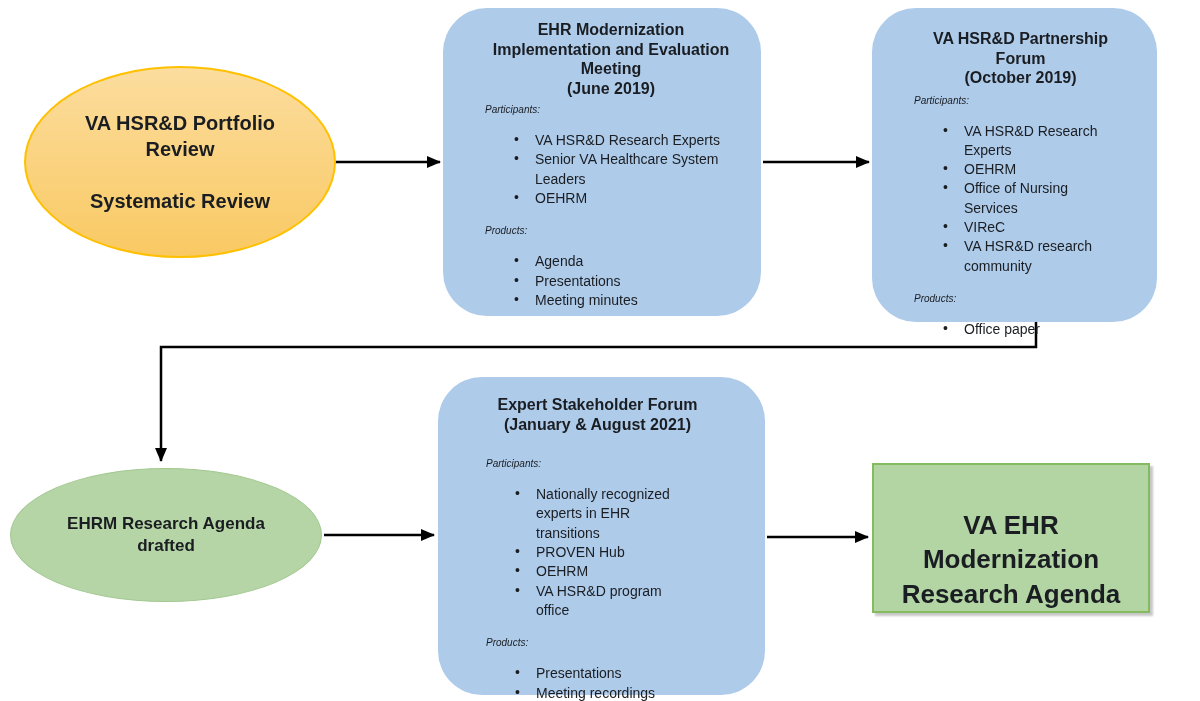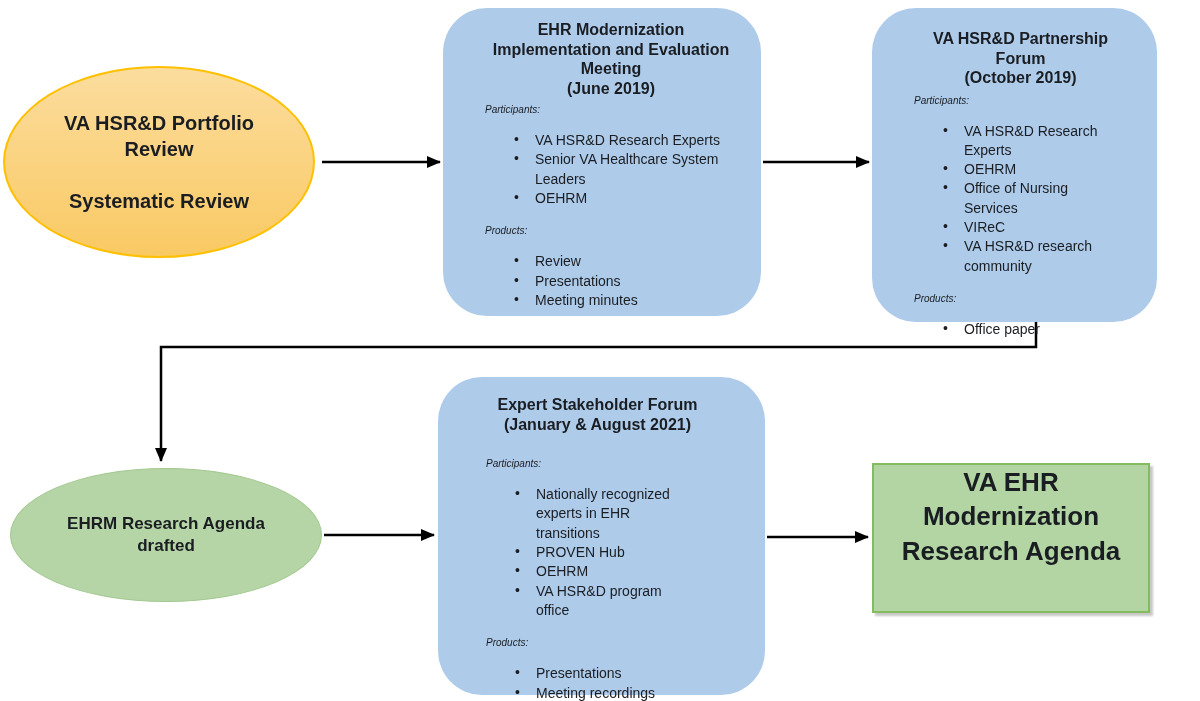--- a/index.html
+++ b/index.html
@@ -19,39 +19,39 @@
     position:relative;width:1200px;height:701px;background:#ffffff;
     font-family:"Liberation Sans","DejaVu Sans",sans-serif;
     color:var(--text-color);overflow:hidden;
   }
   .node{position:absolute;box-sizing:border-box;}
   .ellipse{
     border-radius:50%;display:flex;flex-direction:column;align-items:center;
     justify-content:center;text-align:center;font-weight:bold;
   }
   .orange-ellipse{
-    left:3px;top:66px;width:312px;height:192px;
+    left:24px;top:66px;width:312px;height:192px;
     background:linear-gradient(180deg,var(--orange-fill-top) 0%,var(--orange-fill-bottom) 100%);
     border:2px solid var(--orange-border);
     font-size:20px;line-height:1.3;gap:26px;
   }
   .orange-ellipse .t{max-width:240px;}
   .green-ellipse{
     left:10px;top:468px;width:312px;height:134px;
     background:var(--green-ellipse-fill);
     border:1px solid var(--green-ellipse-border);
     font-size:17px;line-height:1.3;
   }
   .green-ellipse .t{max-width:250px;}
   .green-rect{
     left:872px;top:463px;width:278px;height:150px;
     background:var(--green-rect-fill);
     border:2px solid var(--green-rect-border);
     box-shadow:3px 3px 2px rgba(0,0,0,0.22);
-    display:flex;align-items:flex-start;justify-content:center;text-align:center;
+    display:flex;align-items:flex-end;justify-content:center;text-align:center;
     font-weight:bold;font-size:26px;line-height:1.32;
   }
   .green-rect .t{max-width:248px;}
   .blue-box{
     background:var(--blue-box-fill);
     border-radius:44px;
   }
   .b1{left:443px;top:8px;width:318px;height:308px;padding:12px 24px 0 42px;}
   .b2{left:872px;top:8px;width:285px;height:314px;padding:21px 30px 0 42px;}
   .b3{left:438px;top:377px;width:327px;height:318px;padding:18px 56px 0 48px;}
@@ -105,21 +105,21 @@
       <span>(June 2019)</span>
     </div>
     <div class="section participants-label">Participants:</div>
     <ul class="blist">
       <li>VA HSR&amp;D  Research Experts</li>
       <li>Senior VA Healthcare System Leaders</li>
       <li>OEHRM</li>
     </ul>
     <div class="section products-label">Products:</div>
     <ul class="blist">
-      <li>Review</li>
+      <li>Agenda</li>
       <li>Presentations</li>
       <li>Meeting minutes</li>
     </ul>
   </div>
 
   <div class="node blue-box b2">
     <div class="box-title">
       <span>VA HSR&amp;D Partnership Forum</span><br>
       <span>(October 2019)</span>
     </div>

